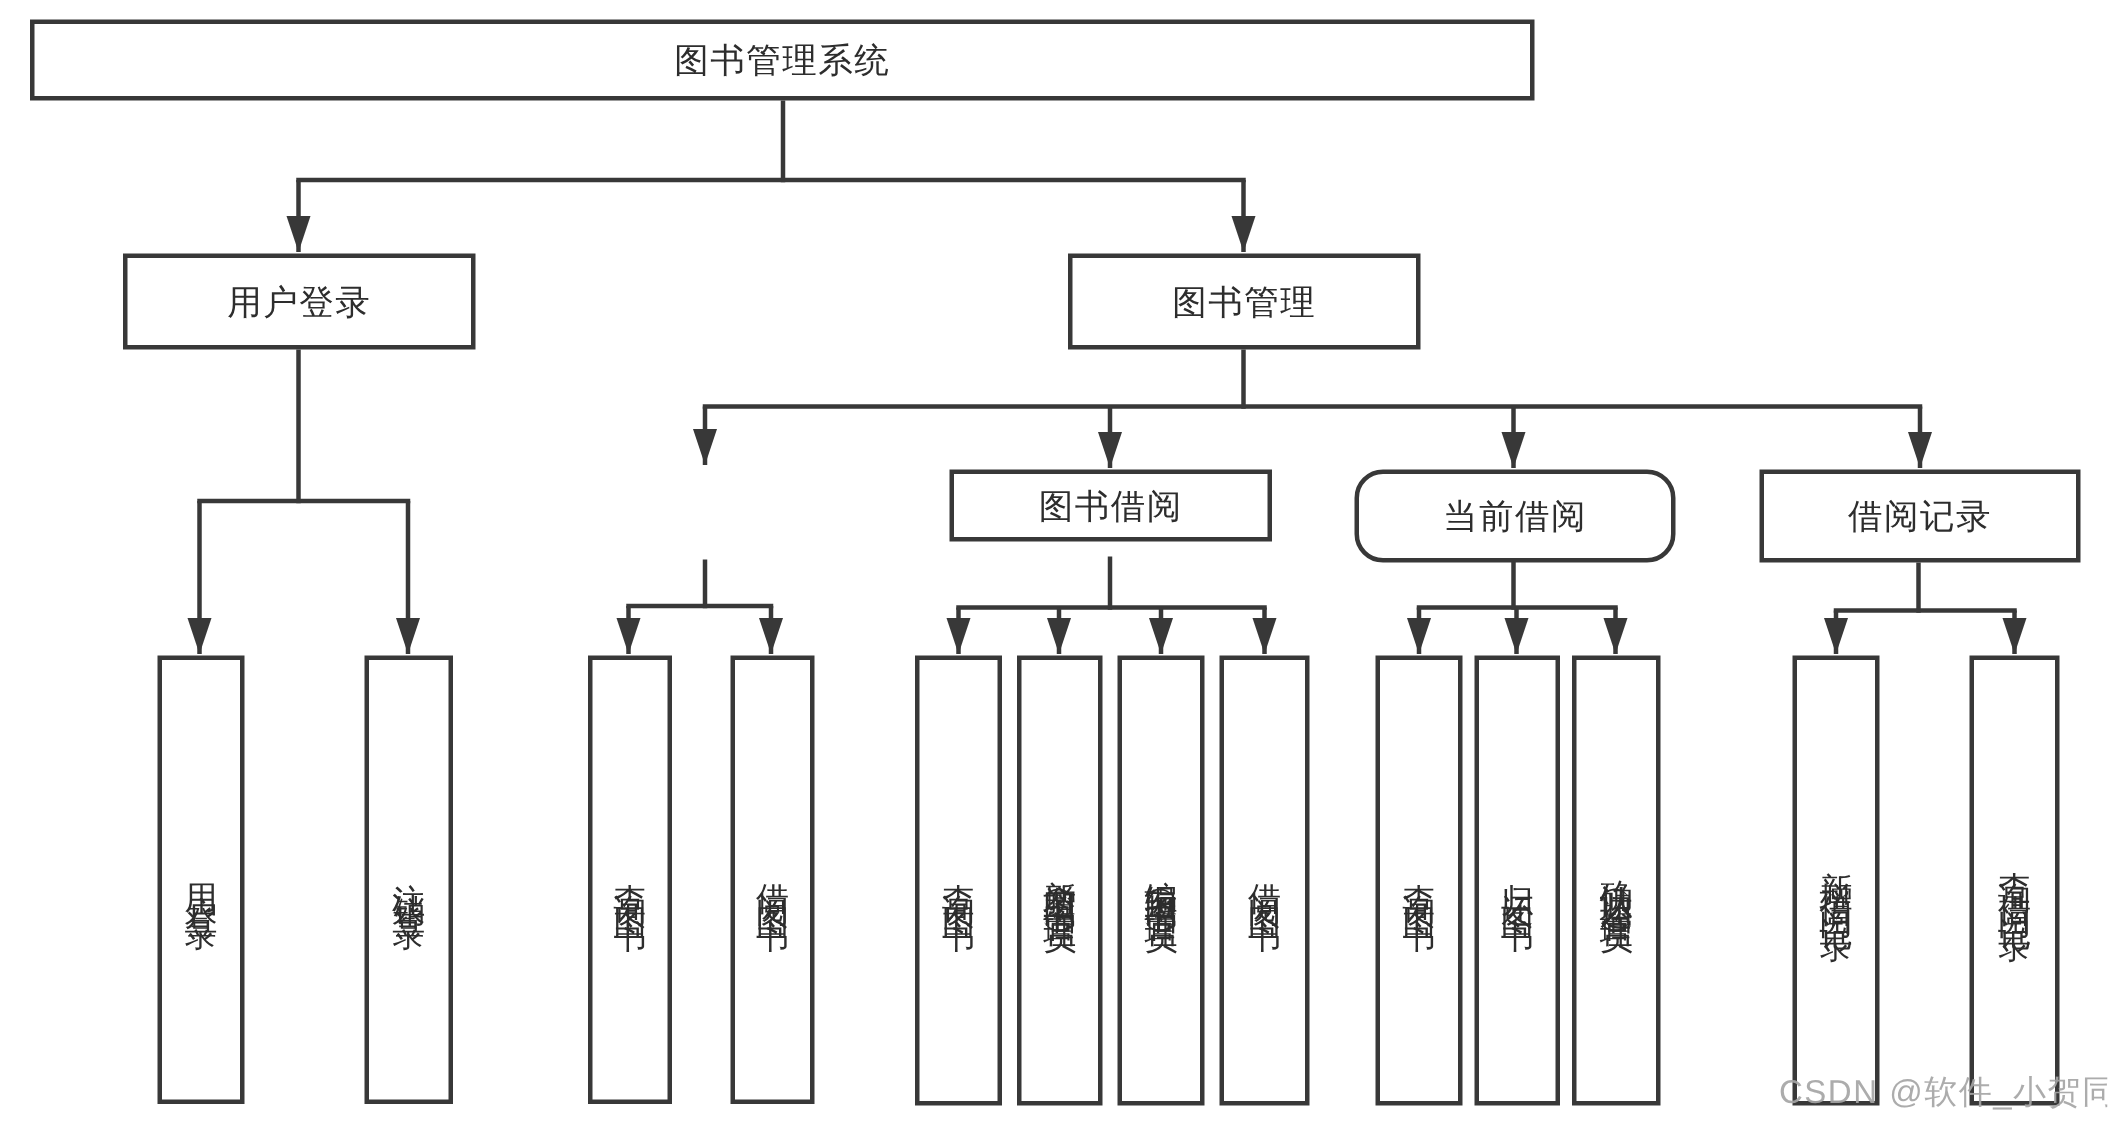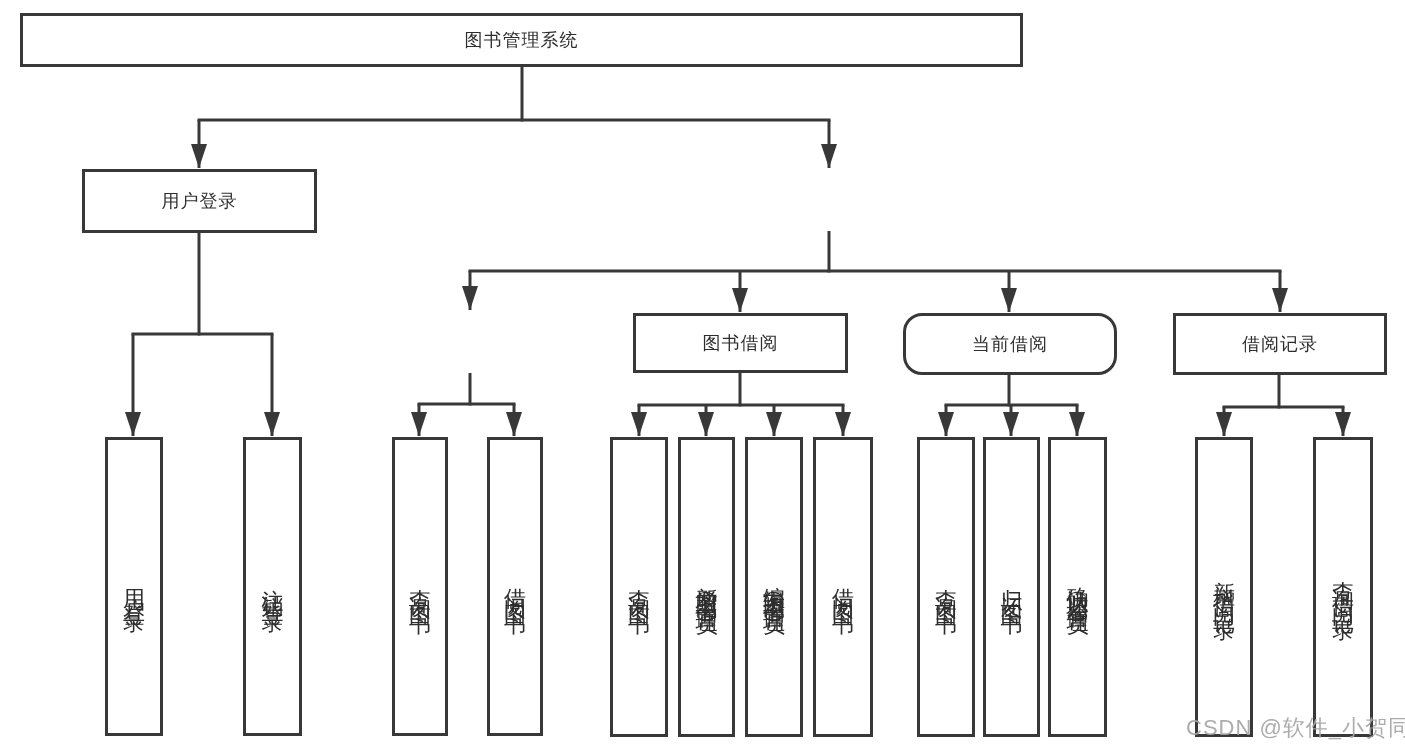--- a/index.html
+++ b/index.html
@@ -5,21 +5,21 @@
   html,body{margin:0;padding:0;background:#ffffff;}
   .canvas{
     position:relative;width:1405px;height:747px;background:#ffffff;
     font-family:"Liberation Sans",sans-serif;color:#2d2d2d;overflow:hidden;
   }
   .wires{position:absolute;left:0;top:0;width:1405px;height:747px;}
   .box{
     position:absolute;background:#ffffff;border:3px solid #383838;
     box-sizing:border-box;display:flex;align-items:center;justify-content:center;
   }
-  .hbox{font-size:18px;letter-spacing:1px;}
+  .hbox{font-size:23px;letter-spacing:1px;}
   .vbox span{
     writing-mode:vertical-rl;text-orientation:mixed;
     font-size:22px;line-height:1;letter-spacing:8px;
   }
   .vbox.long span{letter-spacing:4px;}
   .watermark{
     position:absolute;left:1186px;top:713px;z-index:5;
     font-size:22px;color:rgba(165,165,165,0.92);letter-spacing:1px;white-space:nowrap;
   }
 </style>
@@ -78,22 +78,25 @@
     </g>
   </svg>
 
   <div class="box hbox" style="left:20px;top:13px;width:1003px;height:54px;">
     <span>图书管理系统</span>
   </div>
 
   <div class="box hbox" style="left:82px;top:169px;width:235px;height:64px;">
     <span>用户登录</span>
   </div>
+  <div class="box hbox" style="left:712px;top:169px;width:235px;height:64px;">
+    <span>图书管理</span>
+  </div>
 
-  <div class="box hbox" style="left:633px;top:313px;width:215px;height:60px;">
+  <div class="box hbox" style="left:633px;top:313px;width:215px;height:48px;">
     <span>图书借阅</span>
   </div>
   <div class="box hbox" style="left:903px;top:313px;width:214px;height:62px;border-radius:19px;">
     <span>当前借阅</span>
   </div>
   <div class="box hbox" style="left:1173px;top:313px;width:214px;height:62px;">
     <span>借阅记录</span>
   </div>
 
   <div class="box vbox" style="left:105px;top:437px;width:58px;height:299px;">

